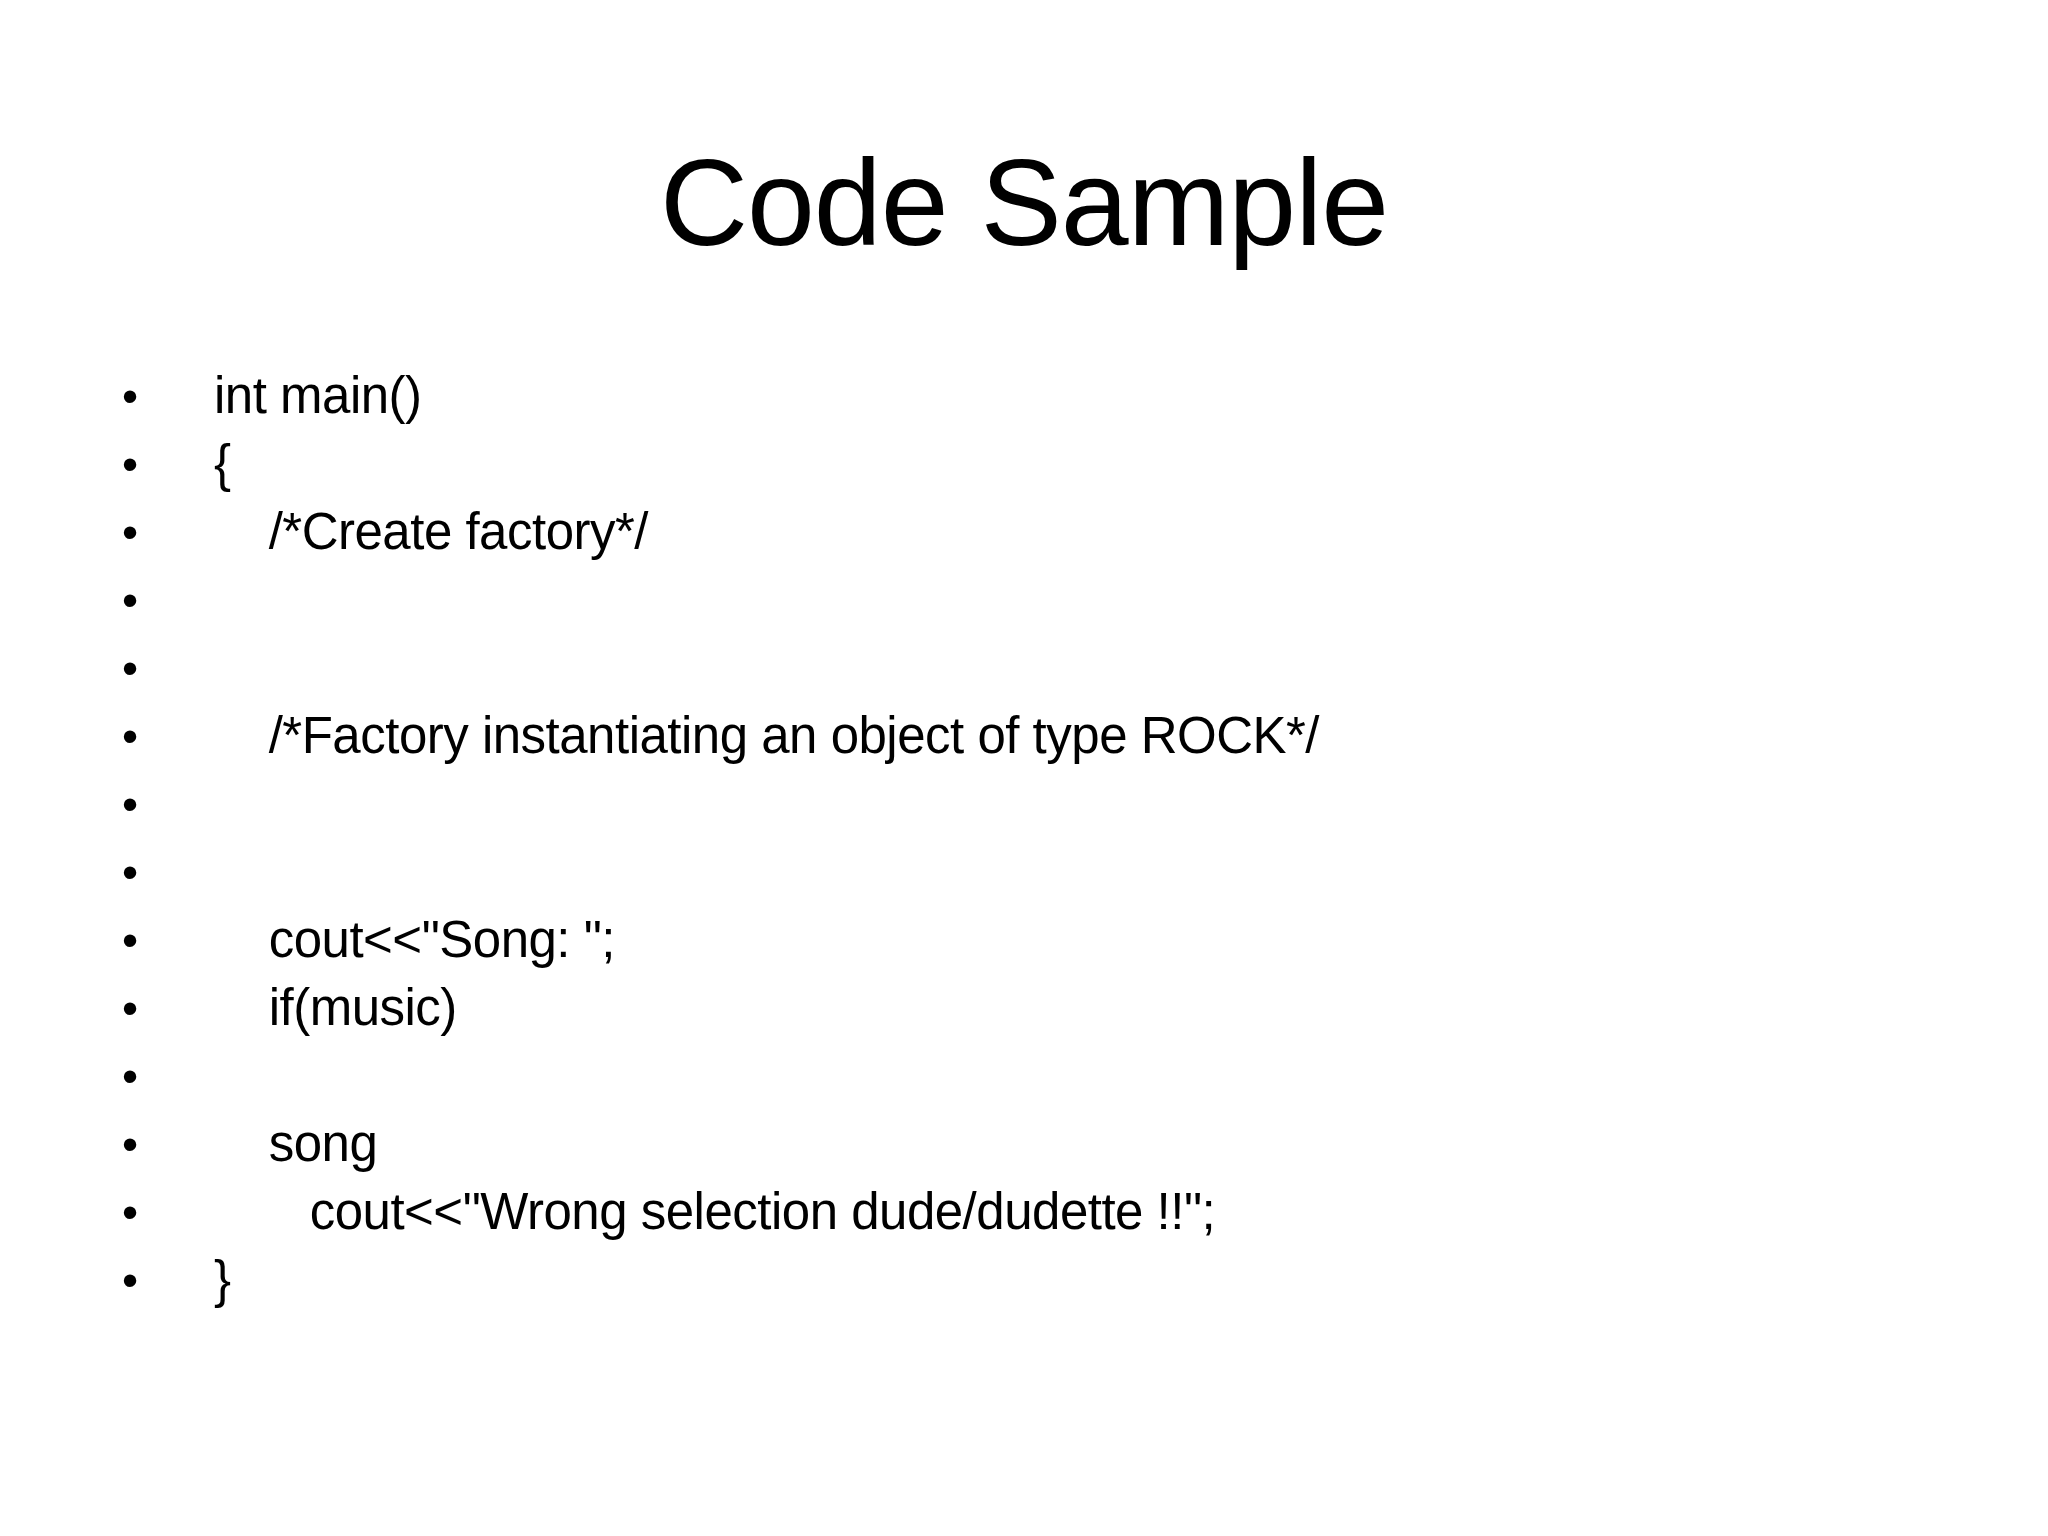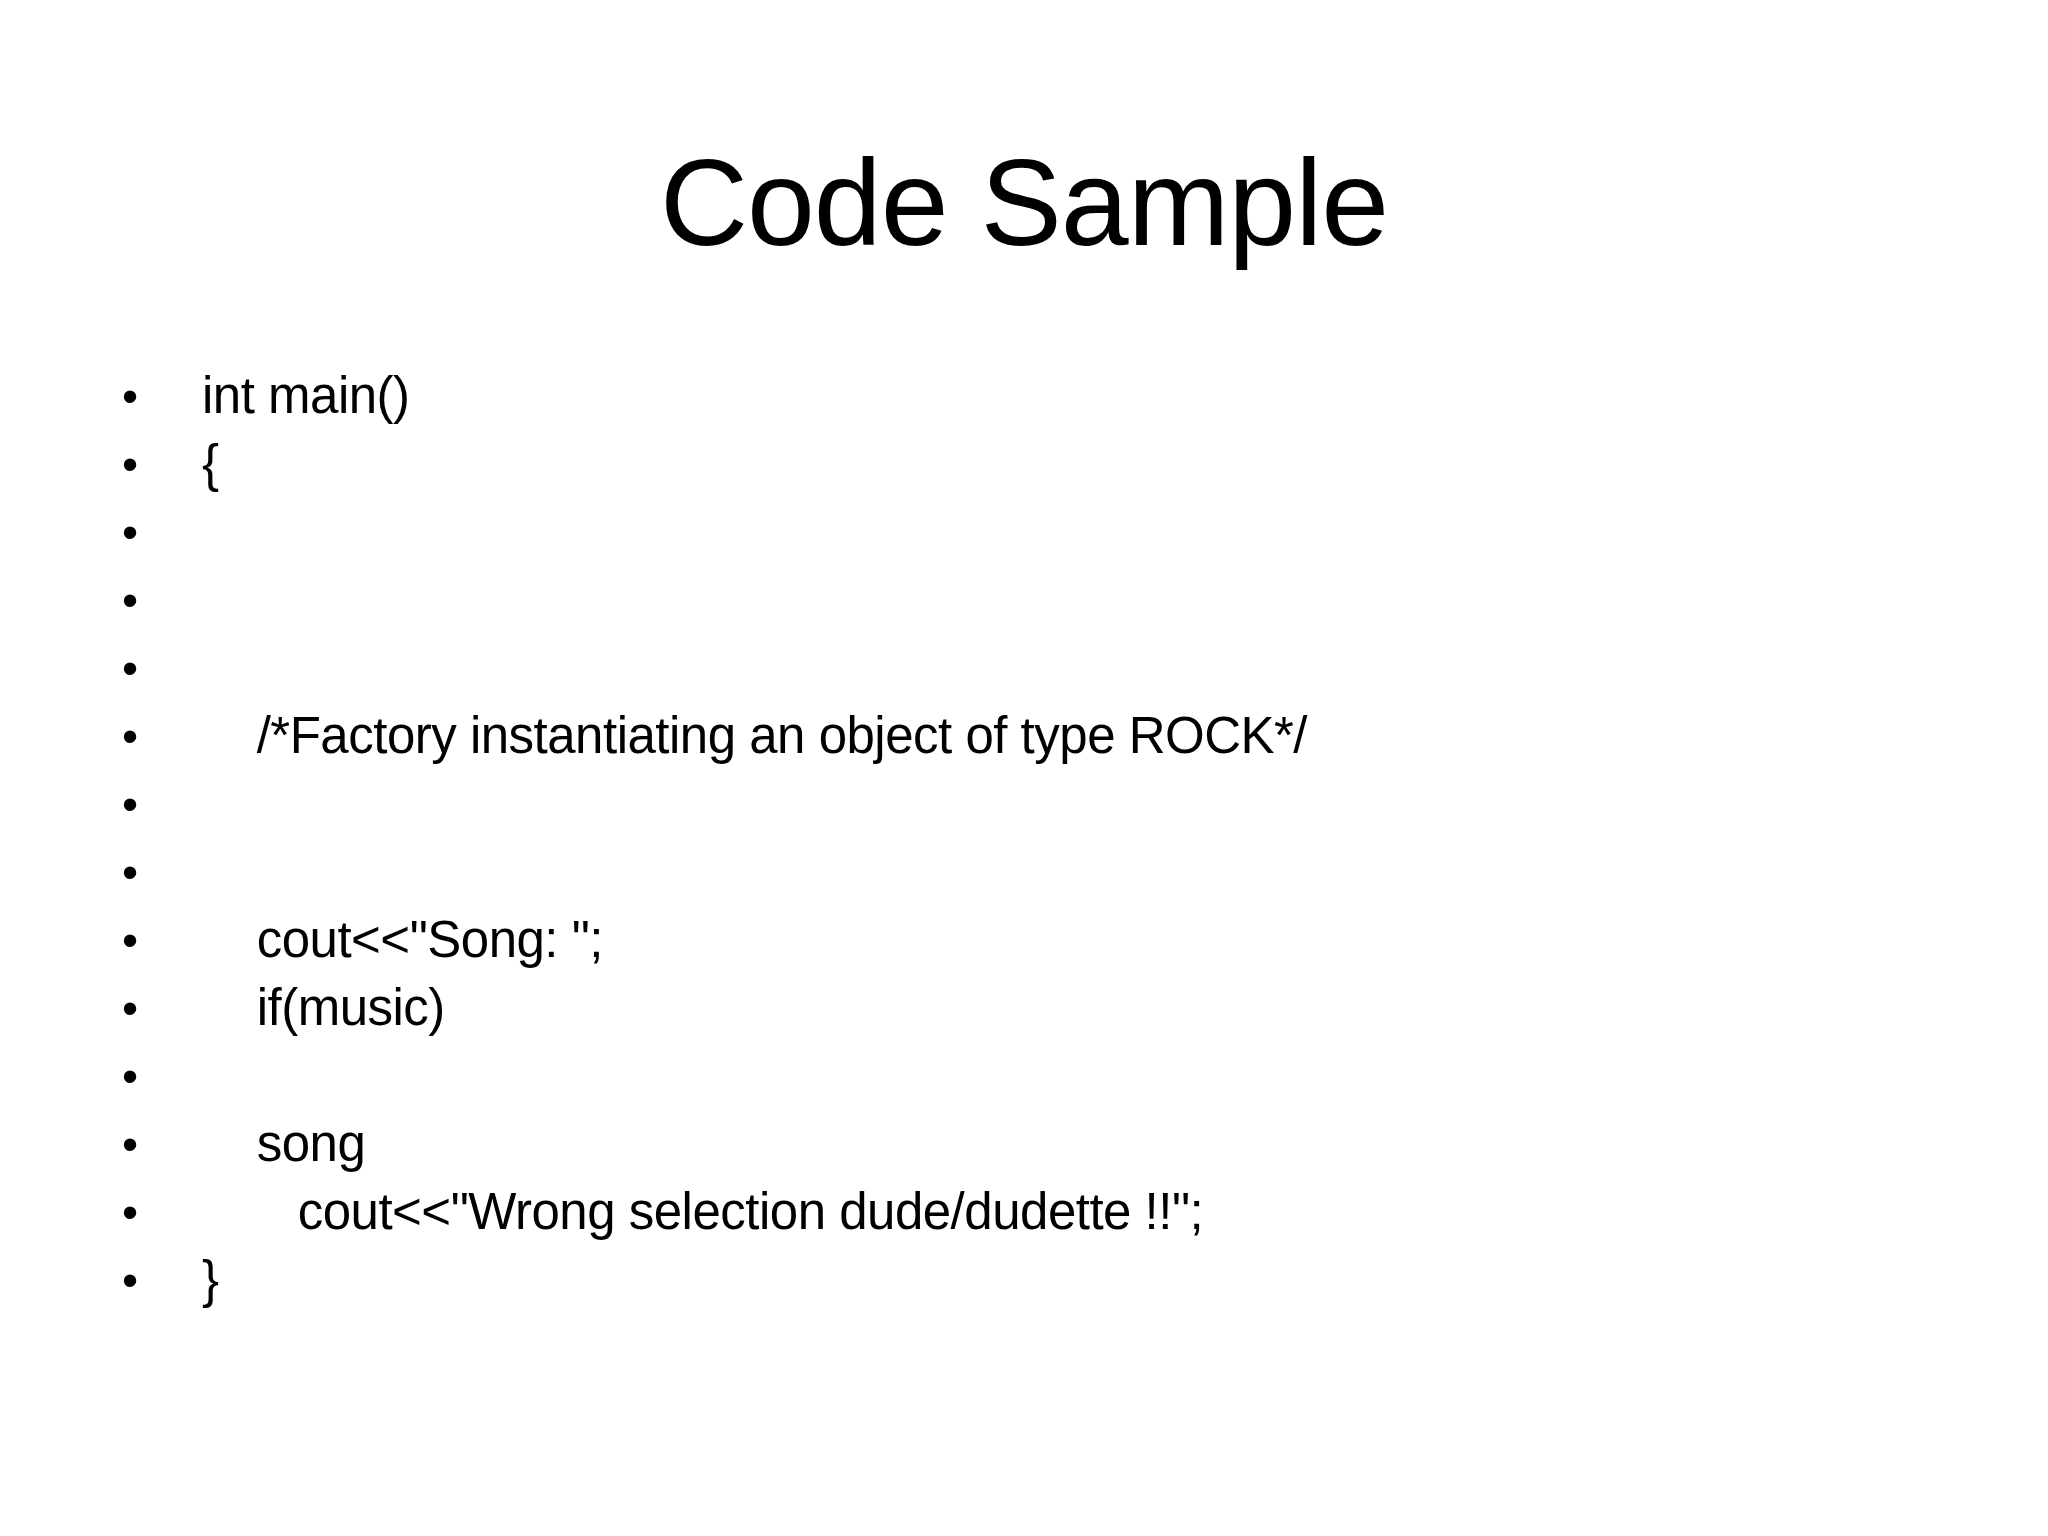--- a/index.html
+++ b/index.html
@@ -50,20 +50,21 @@
     left: 122px;
     top: 0;
     font-size: 46px;
     line-height: 68px;
   }
   .code-text {
     font-size: 51px;
     line-height: 68px;
     white-space: pre;
     letter-spacing: -0.5px;
+    margin-left: 12px;
   }
 </style>
 </head>
 <body>
 
 <div class="slide">
 
   <div class="slide-title">Code Sample</div>
 
   <div class="code-list">
@@ -73,20 +74,21 @@
       <span class="code-text">int main()</span>
     </div>
 
     <div class="code-line">
       <span class="bullet">•</span>
       <span class="code-text">{</span>
     </div>
 
     <div class="code-line">
       <span class="bullet">•</span>
+      <span class="code-text">    /*Create factory*/</span>
     </div>
 
     <div class="code-line">
       <span class="bullet">•</span>
     </div>
 
     <div class="code-line">
       <span class="bullet">•</span>
       <span class="code-text"></span>
     </div>

